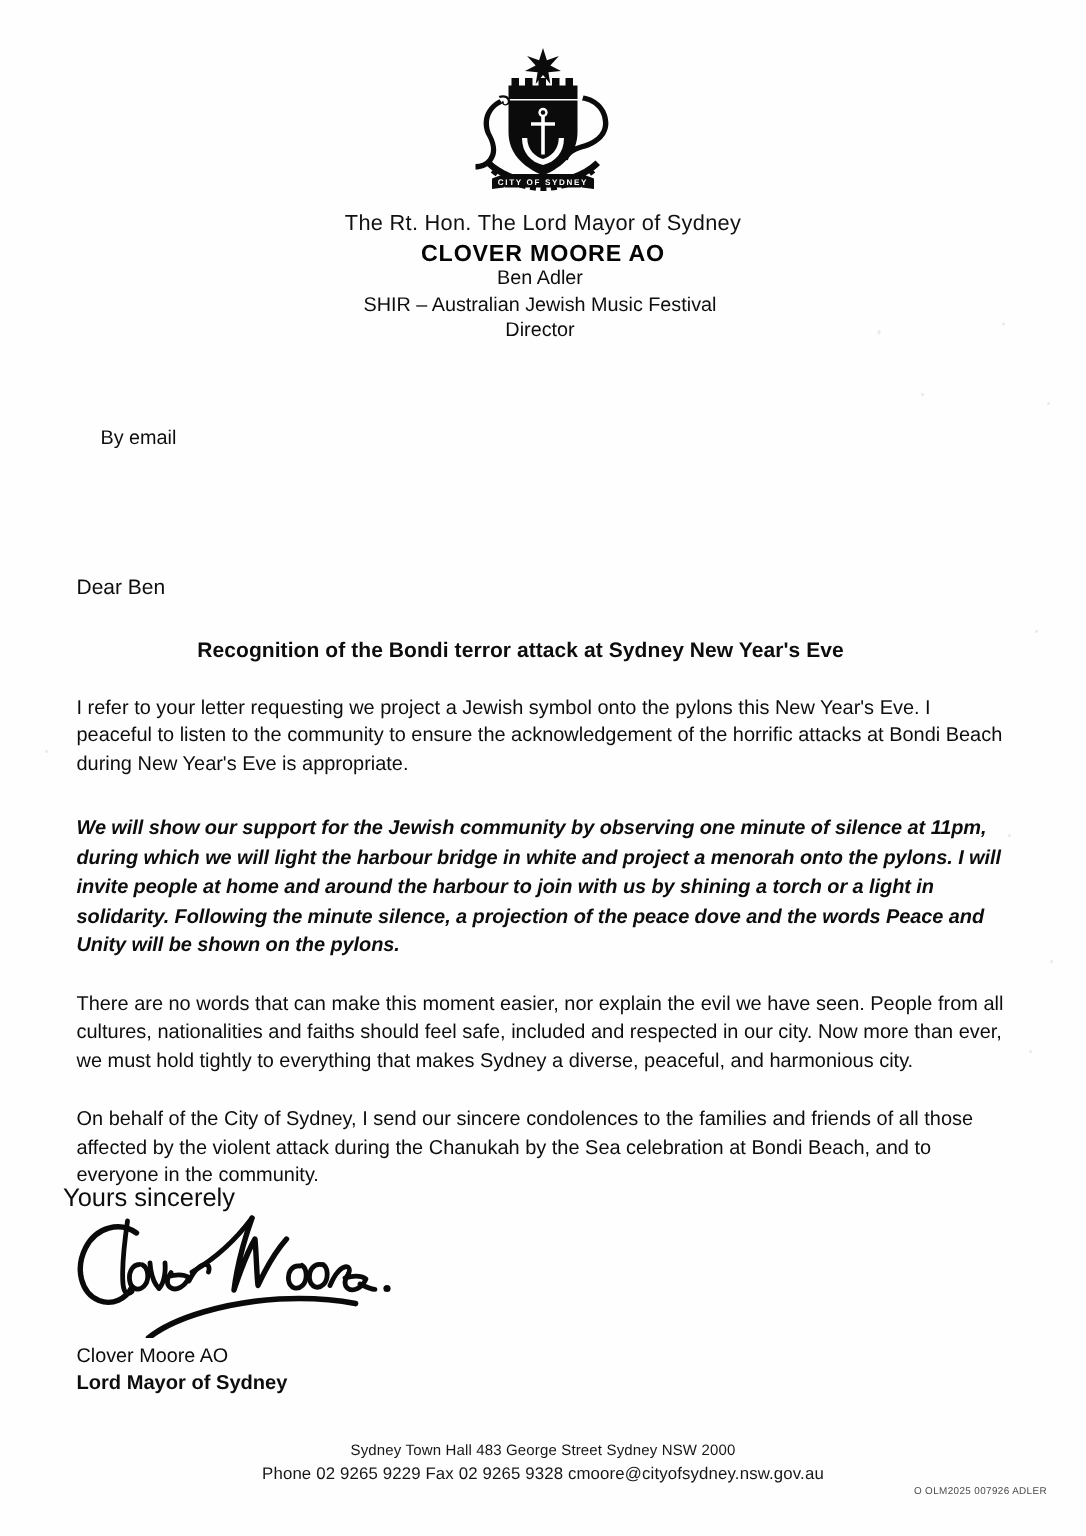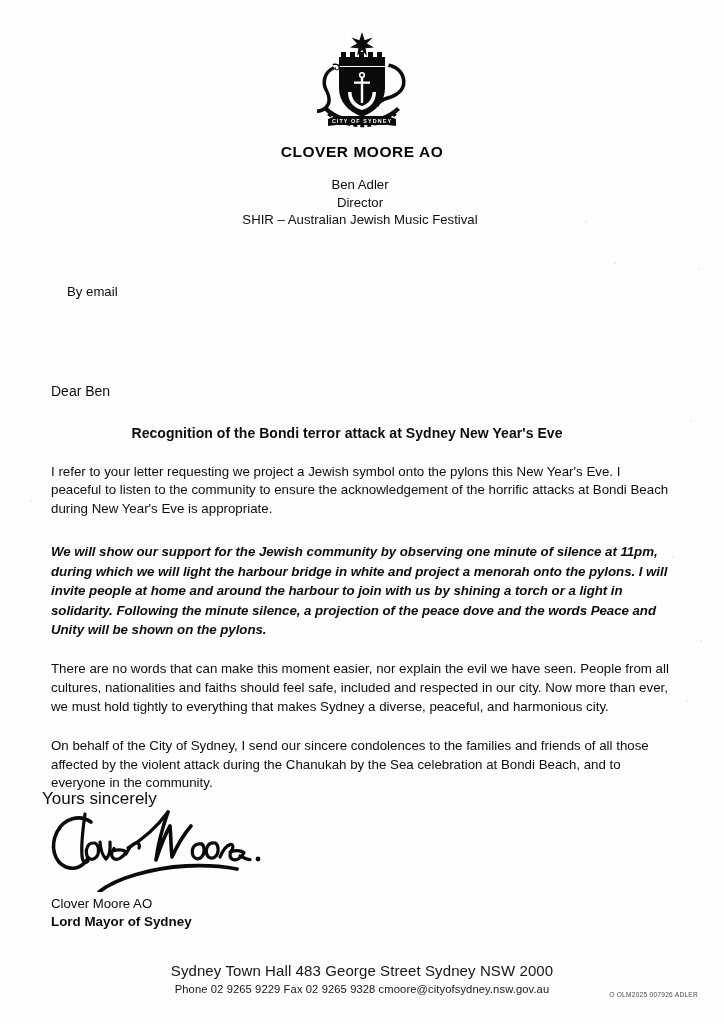--- a/index.html
+++ b/index.html
@@ -112,21 +112,21 @@
 
   
   .footer {
     position: absolute;
     left: 0;
     top: 962px;
     width: 724px;
     text-align: center;
     color: #161616;
   }
-  .footer-line1 { font-size: 15px; letter-spacing: .1px; }
+  .footer-line1 { font-size: 10px; letter-spacing: .1px; }
   .footer-line2 { font-size: 11.2px; letter-spacing: .1px; margin-top: 4px; }
 
   .ref-code {
     position: absolute;
     right: 26px;
     top: 991px;
     font-size: 6.6px;
     letter-spacing: .25px;
     color: #4a4a4a;
     white-space: nowrap;
@@ -188,29 +188,30 @@
 
         <rect x="28" y="86" width="52" height="9" rx="1"></rect>
         <path d="M28 86 L20 89 L20 96 L28 95 Z"></path>
         <path d="M80 86 L88 89 L88 96 L80 95 Z"></path>
         <text x="54" y="93" font-family="'Liberation Sans', sans-serif" font-size="5.4" font-weight="bold" fill="#ffffff" text-anchor="middle" letter-spacing="1.1">CITY OF SYDNEY</text>
       </g>
     </svg>
   </div>
 
   <div class="header-block">
+    <div class="header-line1">The Rt. Hon. The Lord Mayor of Sydney</div>
     <div class="header-line2">CLOVER MOORE AO</div>
   </div>
 
   <div class="body-area">
 
     <div class="addressee">
       <div>Ben Adler</div>
+      <div>SHIR – Australian Jewish Music Festival</div>
       <div>Director</div>
-      <div>SHIR – Australian Jewish Music Festival</div>
     </div>
 
     <div class="by-email">By email</div>
 
     <div class="salutation">Dear Ben</div>
 
     <div class="subject">Recognition of the Bondi terror attack at Sydney New Year's Eve</div>
 
     <div class="para first">I refer to your letter requesting we project a Jewish symbol onto the pylons this New Year's Eve. I peaceful to listen to the community to ensure the acknowledgement of the horrific attacks at Bondi Beach during New Year's Eve is appropriate.</div>
 

